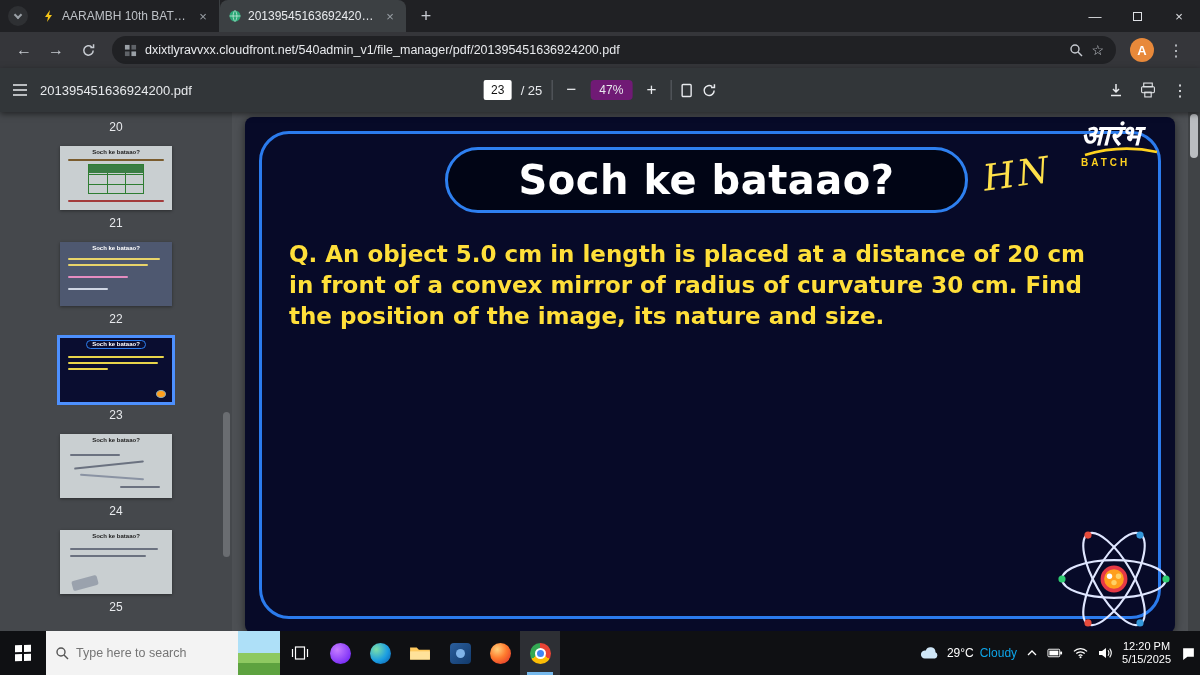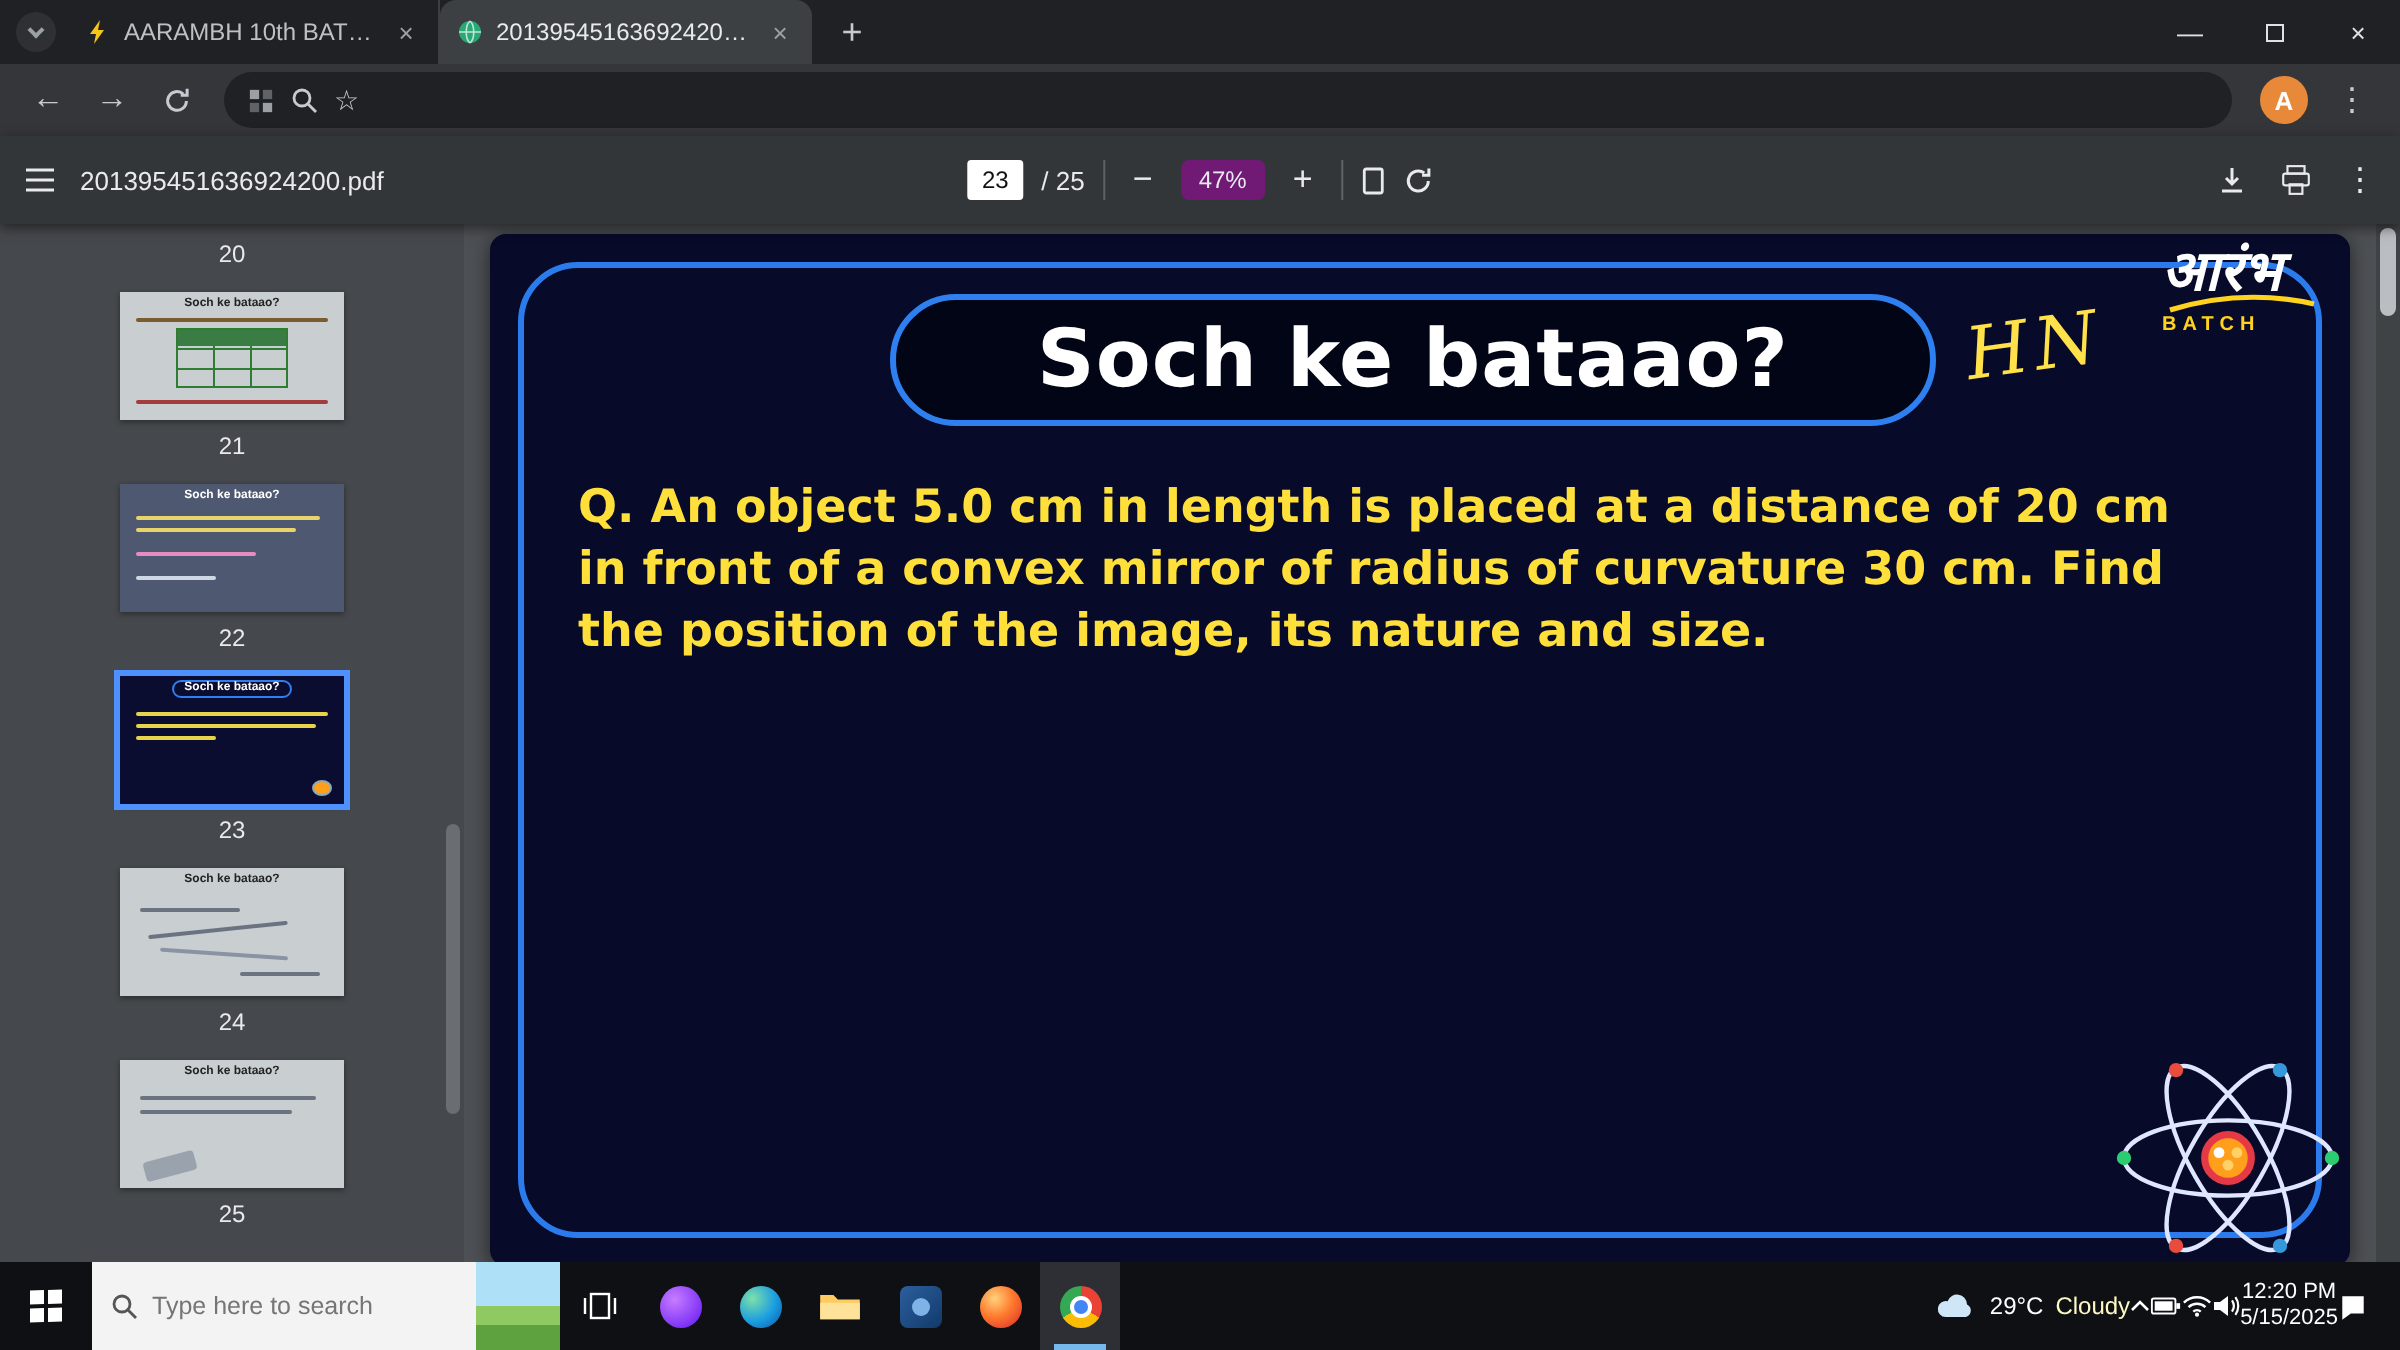--- a/index.html
+++ b/index.html
@@ -83,23 +83,23 @@
   #tsearch{width:192px;background:#f3f3f3;display:flex;align-items:center;padding:0 9px;gap:7px;flex:none;}
   #tsearch input{border:none;outline:none;background:transparent;font-size:12.5px;color:#444;width:145px;font-family:inherit;}
   #scene{width:42px;background:linear-gradient(#aee0f8 0 50%,#8ec961 50% 72%,#5da23f 72% 100%);flex:none;}
   .appbtn{width:40px;position:relative;}
   .appbtn.active{background:#2d2f34;}
   .appbtn.active::after{content:"";position:absolute;bottom:0;left:7px;right:7px;height:3px;background:#76b9ed;}
   .ico-c{width:21px;height:21px;border-radius:50%;}
   .chrome-ico{width:21px;height:21px;border-radius:50%;background:conic-gradient(#ea4335 0 120deg,#fbbc05 120deg 240deg,#34a853 240deg 360deg);position:relative;}
   .chrome-ico::before{content:"";position:absolute;inset:5px;background:#fff;border-radius:50%;}
   .chrome-ico::after{content:"";position:absolute;inset:7px;background:#4285f4;border-radius:50%;}
-  #tray{margin-left:auto;display:flex;align-items:center;padding-right:16px;justify-content:space-between;}
+  #tray{margin-left:auto;display:flex;align-items:center;gap:10px;padding-right:4px;justify-content:space-between;}
   #weather{display:flex;align-items:center;gap:6px;font-size:12px;}
-  #weather .cond{color:#fef9c3;}
+  #weather .cond{color:#0ea5e9;}
   #clock{text-align:center;font-size:11px;line-height:13px;}
   .trayico{display:flex;align-items:center;}
 </style>
 </head>
 <body>
 
 <div id="tabstrip">
   <div class="tab-search">
       <span class="chev"></span>
     </div>
@@ -147,20 +147,21 @@
   </span>
   <div id="omnibox">
     <span class="site-ico">
       <svg viewBox="0 0 14 14" width="13" height="13">
           <rect x="1" y="1" width="5" height="5" fill="#9aa0a6"></rect>
           <rect x="8" y="1" width="5" height="5" fill="#5f6368"></rect>
           <rect x="1" y="8" width="5" height="5" fill="#5f6368"></rect>
           <rect x="8" y="8" width="5" height="5" fill="#9aa0a6"></rect>
         </svg>
     </span>
+    <span class="url" style="margin-left:8px;">dxixtlyravvxx.cloudfront.net/540admin_v1/file_manager/pdf/201395451636924200.pdf</span>
     <span class="endico">
       <svg viewBox="0 0 14 14" width="14" height="14">
           <circle cx="6" cy="6" r="4" stroke="#c7cbd1" fill="none" stroke-width="1.4"></circle>
           <path d="M9 9l4 4" stroke="#c7cbd1" stroke-width="1.4"></path>
         </svg>
     </span>
     <span class="endico">☆</span>
   </div>
   <div id="avatar">A</div>
   <span class="navico">⋮</span>

